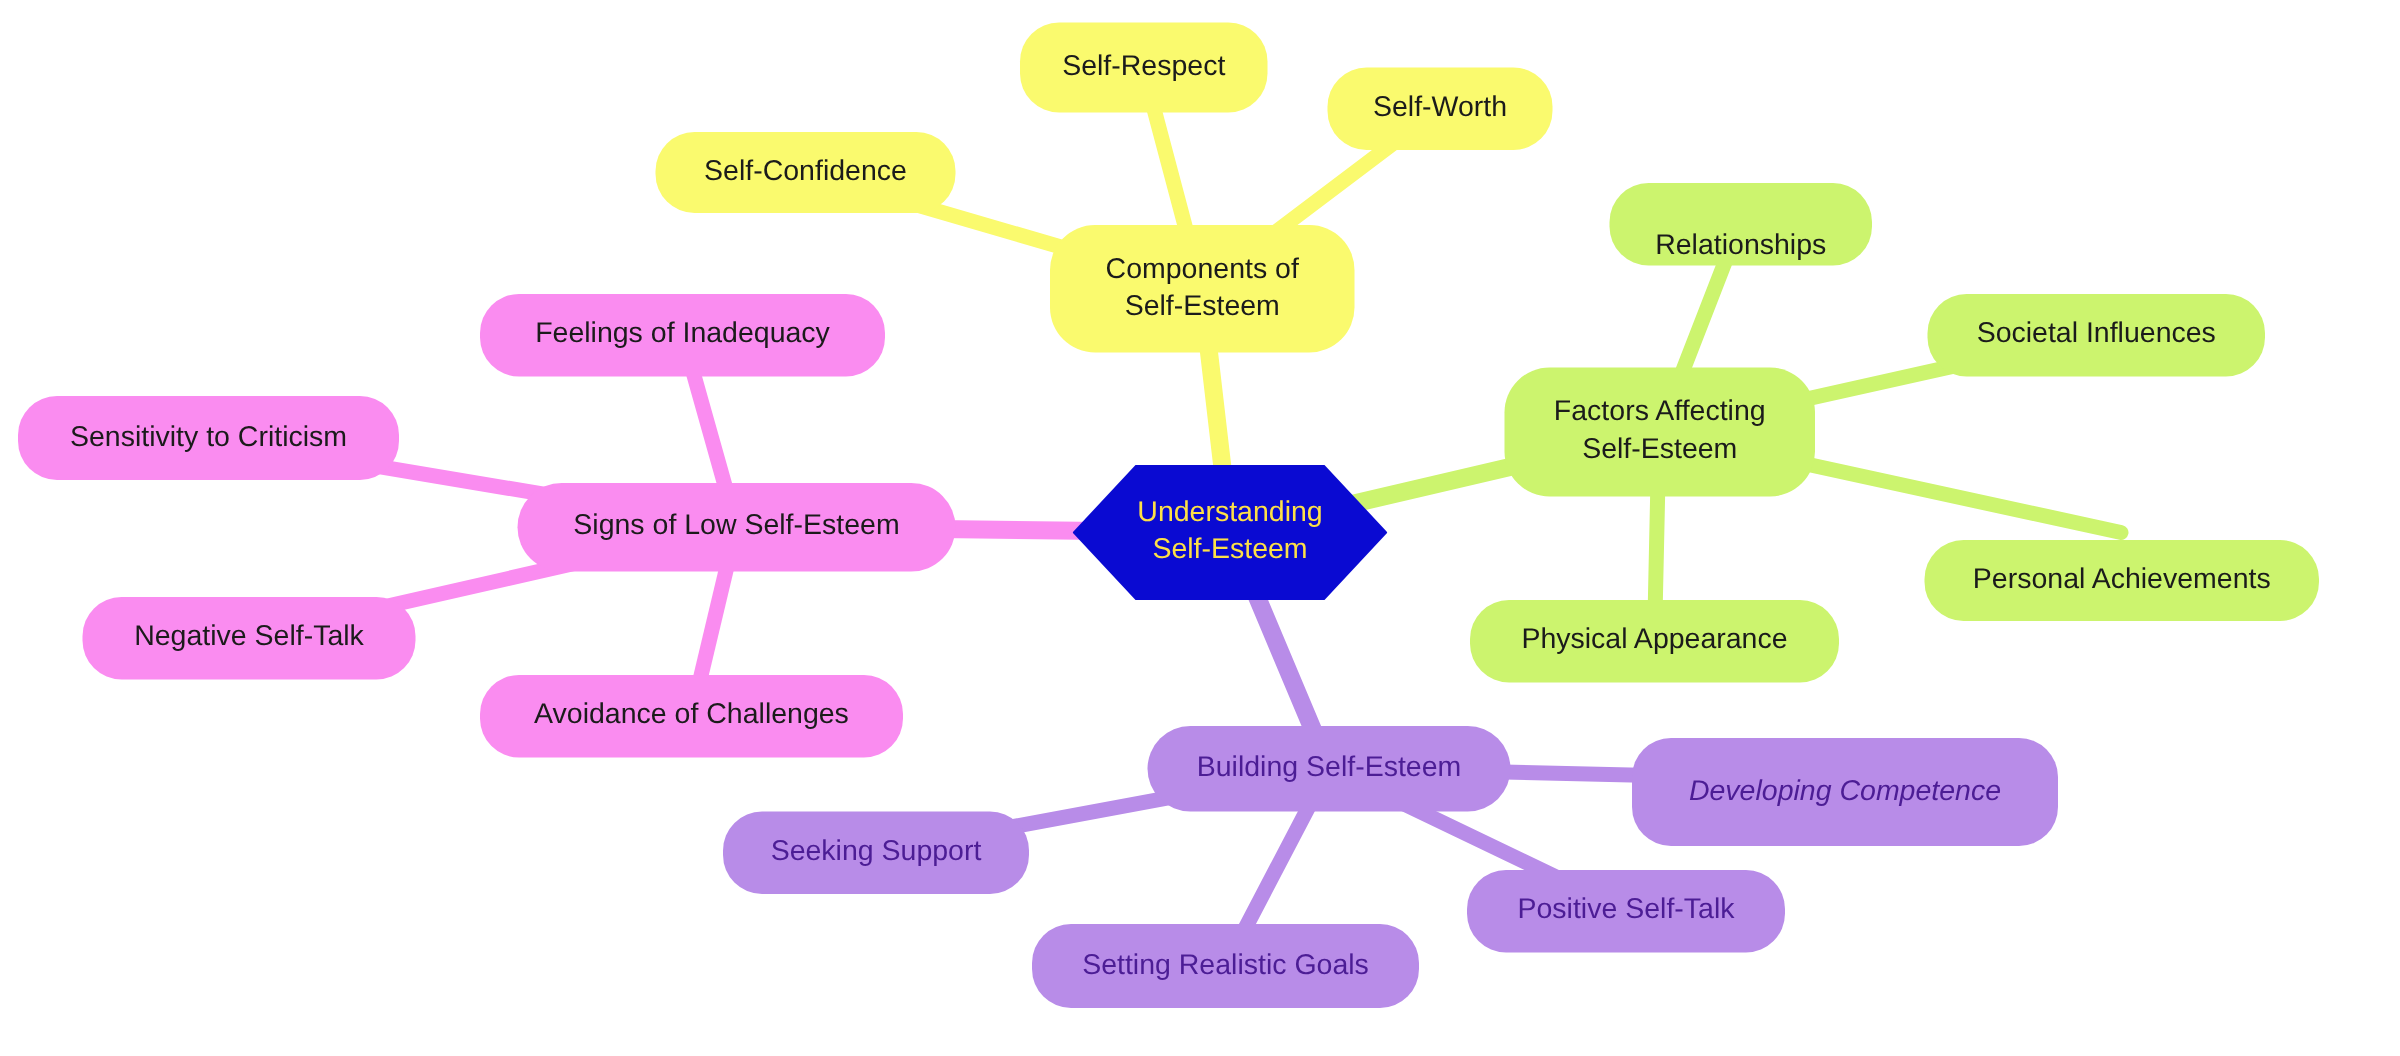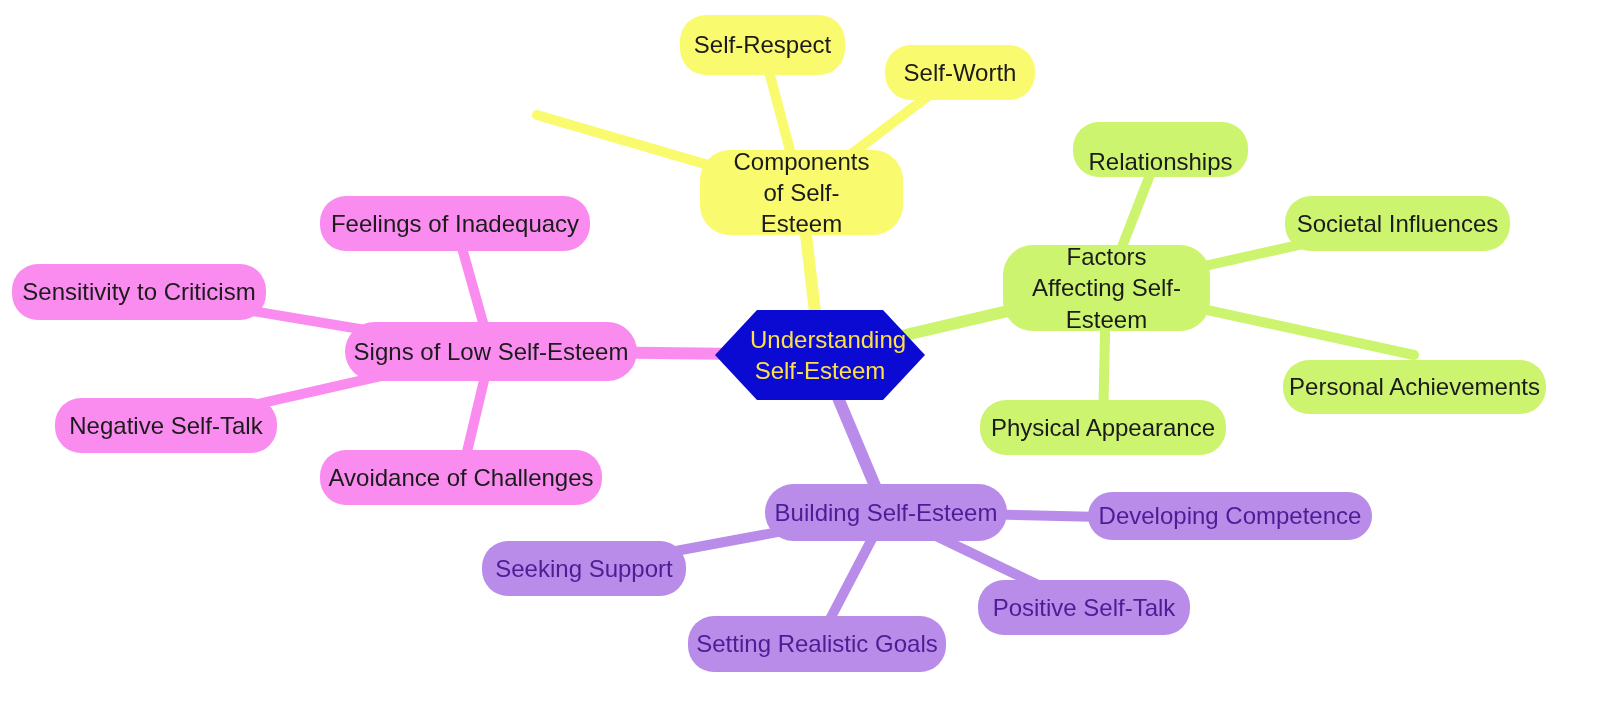--- a/index.html
+++ b/index.html
@@ -8,21 +8,21 @@
     width: 1600px; height: 704px; overflow: hidden;
     font-family: "Liberation Sans", "DejaVu Sans", sans-serif;
   }
   .canvas { position: relative; width: 1600px; height: 704px; background: #ffffff; }
   .edges { position: absolute; left: 0; top: 0; width: 1600px; height: 704px; }
 
   .node {
     position: absolute;
     display: flex; align-items: center; justify-content: center;
     text-align: center;
-    font-size: 24px; line-height: 1.3; color: #1b1b1b;
+    font-size: 19px; line-height: 1.3; color: #1b1b1b;
     border-radius: 26px;
     white-space: nowrap;
     z-index: 2;
   }
   .node.branch { border-radius: 30px; }
   .node.wrap { white-space: normal; }
   .node .lbl { display: inline-block; }
 
   .yellow { background: #fafa6e; }
   .green  { background: #ccf46e; }
@@ -73,20 +73,23 @@
 
   <div class="node branch yellow wrap" style="left:700px; top:150px; width:203px; height:85px;">
     <span class="lbl" style="max-width:150px;">Components of Self-Esteem</span>
   </div>
   <div class="node yellow" style="left:680px; top:15px; width:165px; height:60px;">
     <span class="lbl">Self-Respect</span>
   </div>
   <div class="node yellow" style="left:885px; top:45px; width:150px; height:55px;">
     <span class="lbl">Self-Worth</span>
   </div>
+  <div class="node yellow" style="left:437px; top:88px; width:200px; height:54px;">
+    <span class="lbl">Self-Confidence</span>
+  </div>
 
   <div class="node branch green wrap" style="left:1003px; top:245px; width:207px; height:86px;">
     <span class="lbl" style="max-width:170px;">Factors Affecting Self-Esteem</span>
   </div>
   <div class="node green" style="left:1073px; top:122px; width:175px; height:55px;align-items:flex-end;">
     <span class="lbl">Relationships</span>
   </div>
   <div class="node green" style="left:1285px; top:196px; width:225px; height:55px;">
     <span class="lbl">Societal Influences</span>
   </div>
@@ -118,17 +121,17 @@
   </div>
   <div class="node purple" style="left:482px; top:541px; width:204px; height:55px;">
     <span class="lbl">Seeking Support</span>
   </div>
   <div class="node purple" style="left:688px; top:616px; width:258px; height:56px;">
     <span class="lbl">Setting Realistic Goals</span>
   </div>
   <div class="node purple" style="left:978px; top:580px; width:212px; height:55px;">
     <span class="lbl">Positive Self-Talk</span>
   </div>
-  <div class="node purple" style="left:1088px; top:492px; width:284px; height:48px;">
+  <div class="node purple" style="left:1088px; top:492px; width:284px; height:72px;font-style:italic;">
     <span class="lbl">Developing Competence</span>
   </div>
 
 </div>
 
 </body></html>

